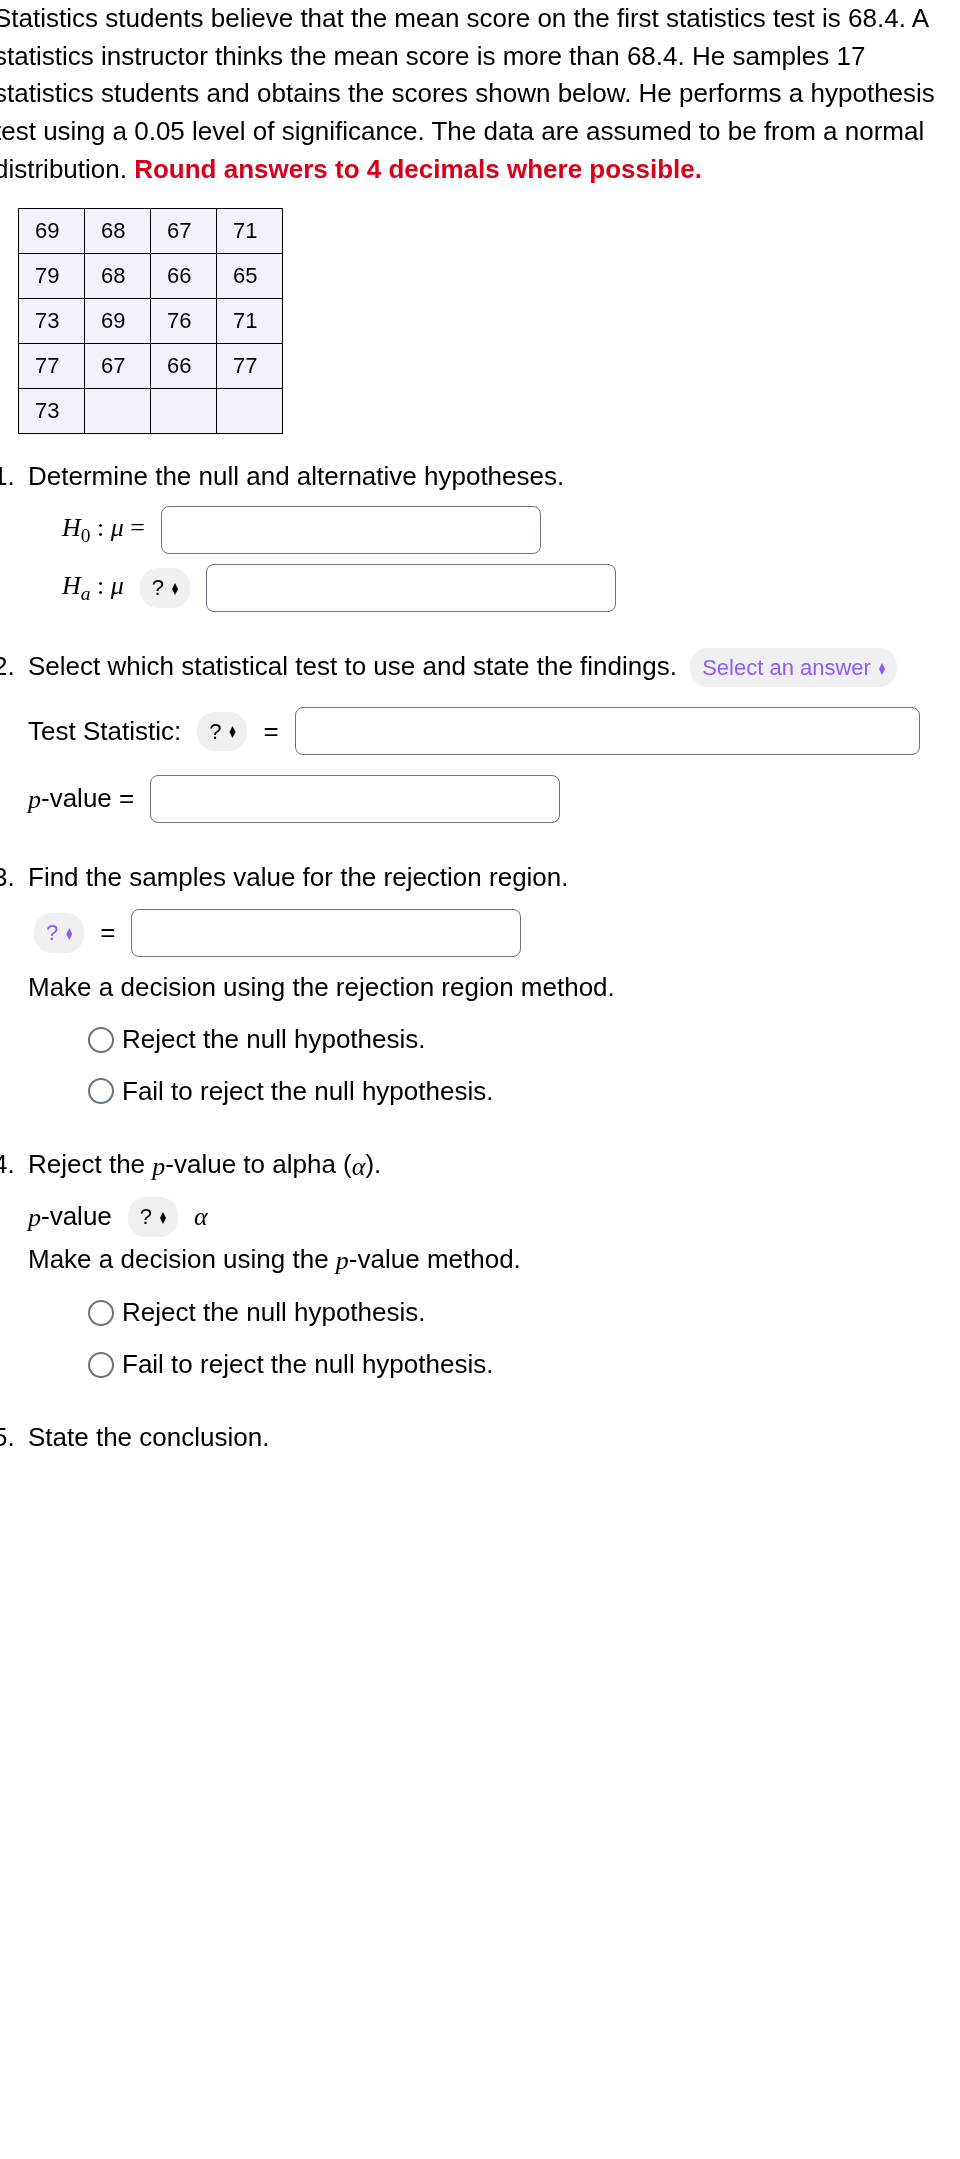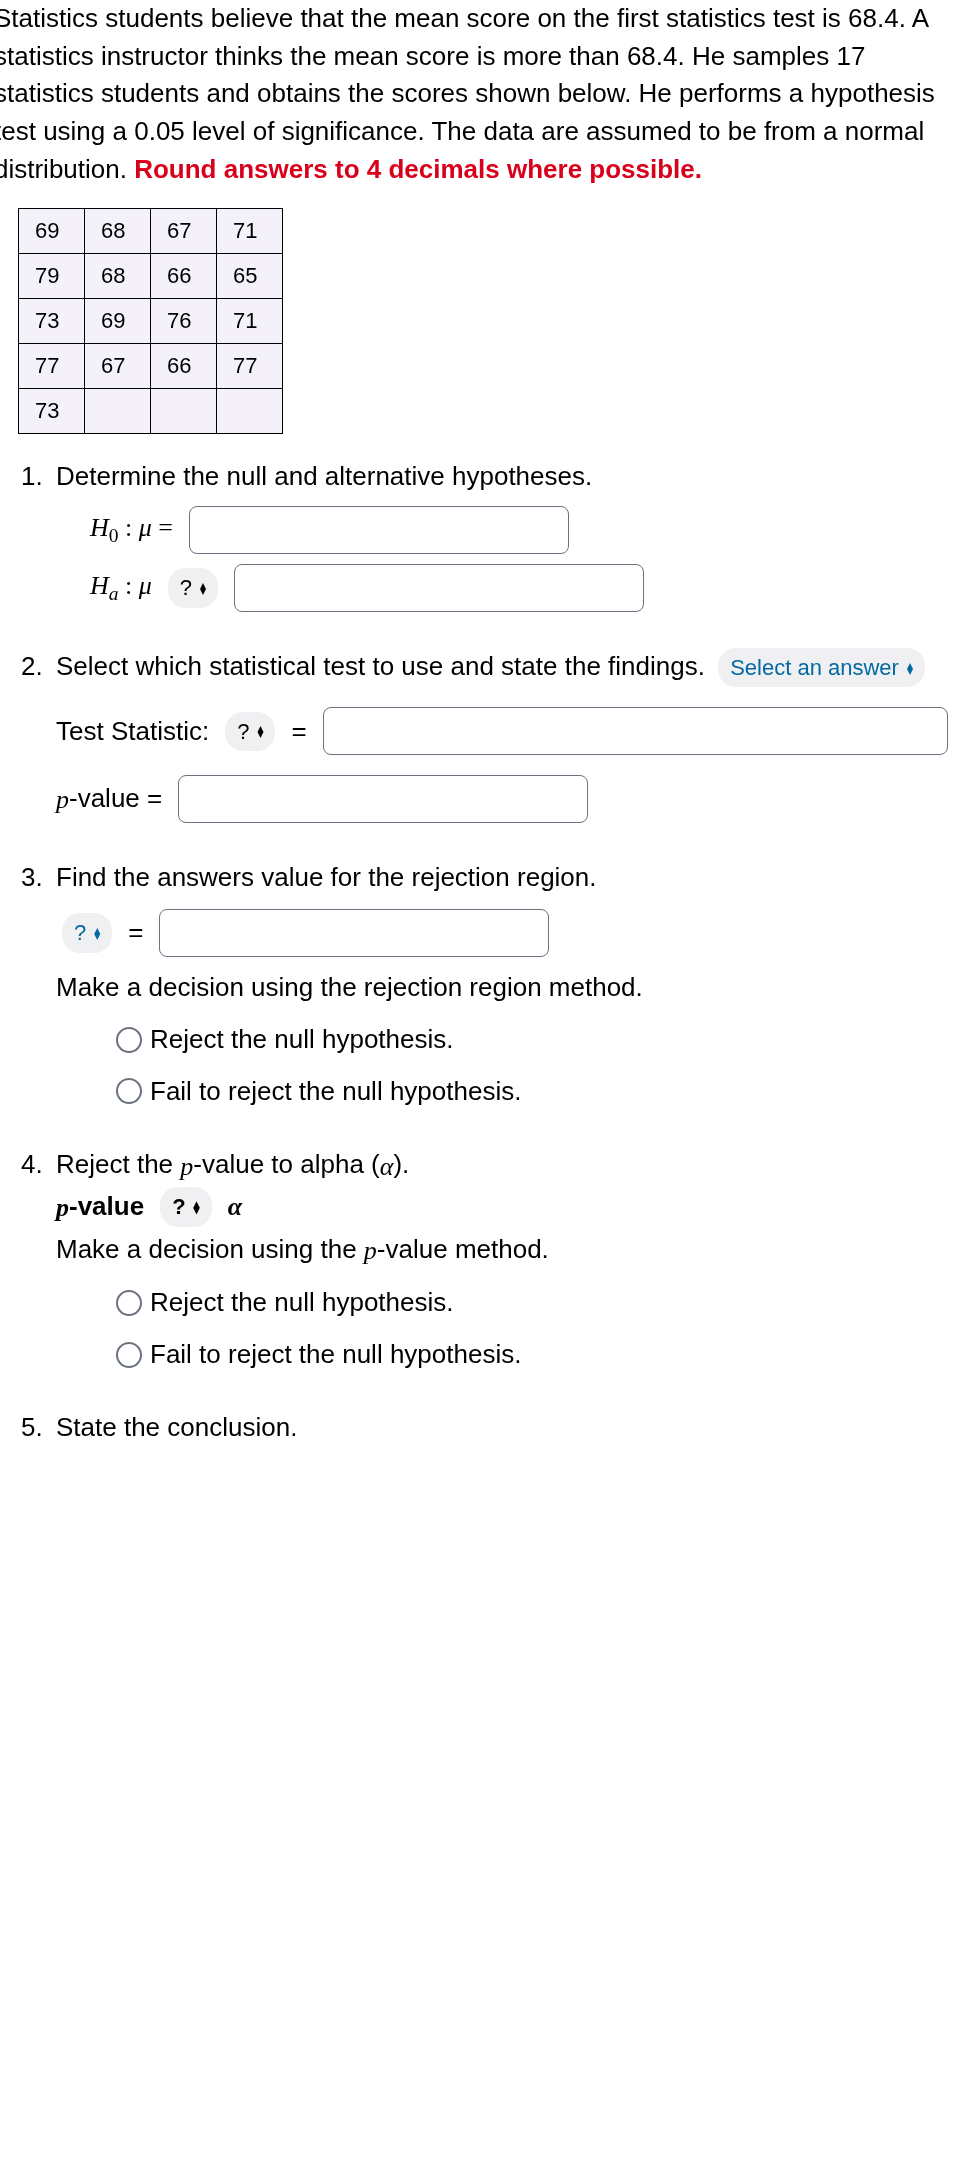--- a/index.html
+++ b/index.html
@@ -25,21 +25,21 @@
   .data-table td {
     border: 1.5px solid #000;
     padding: 6px 16px;
     text-align: left;
     background: #f4f1fb;
     font-size: 22px;
     min-width: 66px;
   }
   ol {
     list-style: decimal;
-    padding-left: 50px;
+    padding-left: 22px;
     margin: 0;
   }
   ol > li {
     margin-bottom: 36px;
     padding-left: 6px;
   }
   .math {
     font-family: 'Cambria Math', 'Times New Roman', serif;
     font-style: italic;
     display: inline-block;
@@ -68,21 +68,21 @@
   .dropdown-pill {
     display: inline-flex;
     align-items: center;
     gap: 4px;
     background: #f0f0f2;
     border-radius: 18px;
     padding: 4px 12px;
     font-size: 22px;
     cursor: pointer;
   }
-  .dropdown-pill.blue { color: #0369a1; justify-content: center; }
+  .dropdown-pill.blue { color: #8b5cf6; justify-content: center; }
   .chev {
     display: inline-flex;
     flex-direction: column;
     line-height: 0.5;
     font-size: 12px;
     margin-left: 4px;
   }
   .radio-group {
     margin-top: 14px;
     margin-left: 60px;
@@ -187,21 +187,21 @@
     </div>
     <div class="eq-row nm gap-top">
       <span>
         <span class="math">p</span><span>-value =</span>
       </span>
       <input type="text" class="text-input med" style="">
     </div>
   </li>
 
   <li>
-    <span>Find the answers value for the rejection region.</span>
+    <span>Find the samples value for the rejection region.</span>
     <div class="eq-row nm" style="margin-top:12px; margin-left:6px;">
       <span class="dropdown-pill blue">
         <span>?</span>
         <span class="chev">▴<br>▾</span>
       </span>
       <span>=</span>
       <input type="text" class="text-input xmed" style="">
     </div>
     <div style="margin-top:12px;">Make a decision using the rejection region method.</div>
     <div class="radio-group">
@@ -213,21 +213,21 @@
         <span class="radio"></span>
         <span>Fail to reject the null hypothesis.</span>
       </div>
     </div>
   </li>
 
   <li>
     <span>
       <span>Reject the </span><span class="math">p</span><span>-value to alpha (</span><span class="math">α</span><span>).</span>
     </span>
-    <div class="eq-row nm" style="margin-top:2px;font-weight:bold;">
+    <div class="eq-row nm" style="margin-top:12px;">
       <span>
         <span class="math">p</span><span>-value</span>
       </span>
       <span class="dropdown-pill">
         <span>?</span>
         <span class="chev">▴<br>▾</span>
       </span>
       <span class="math">α</span>
     </div>
     <div style="margin-top:4px;">

